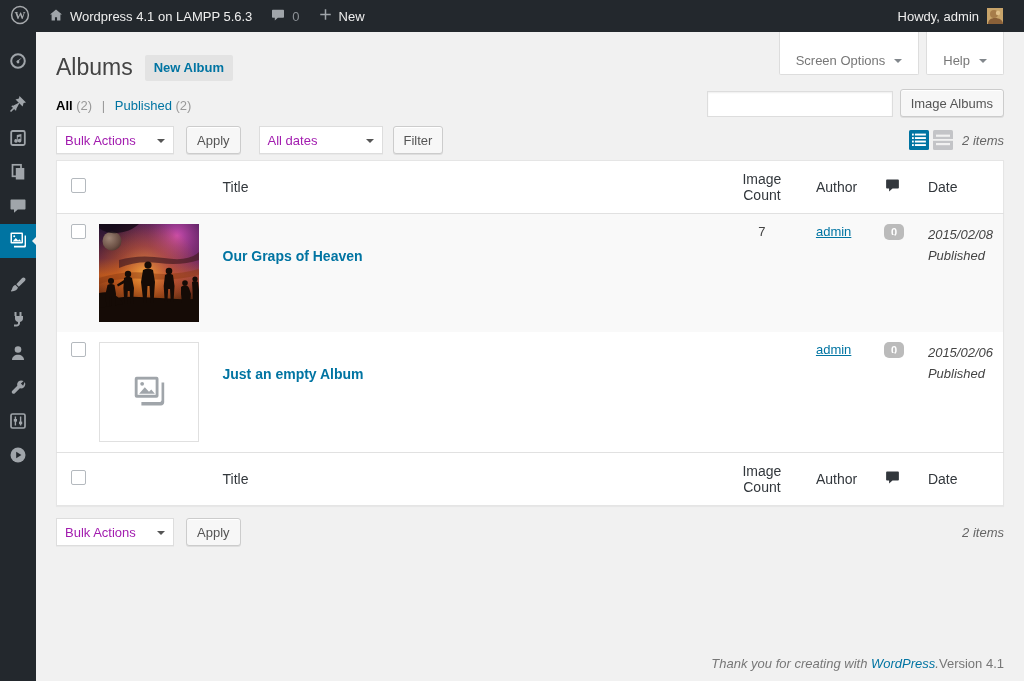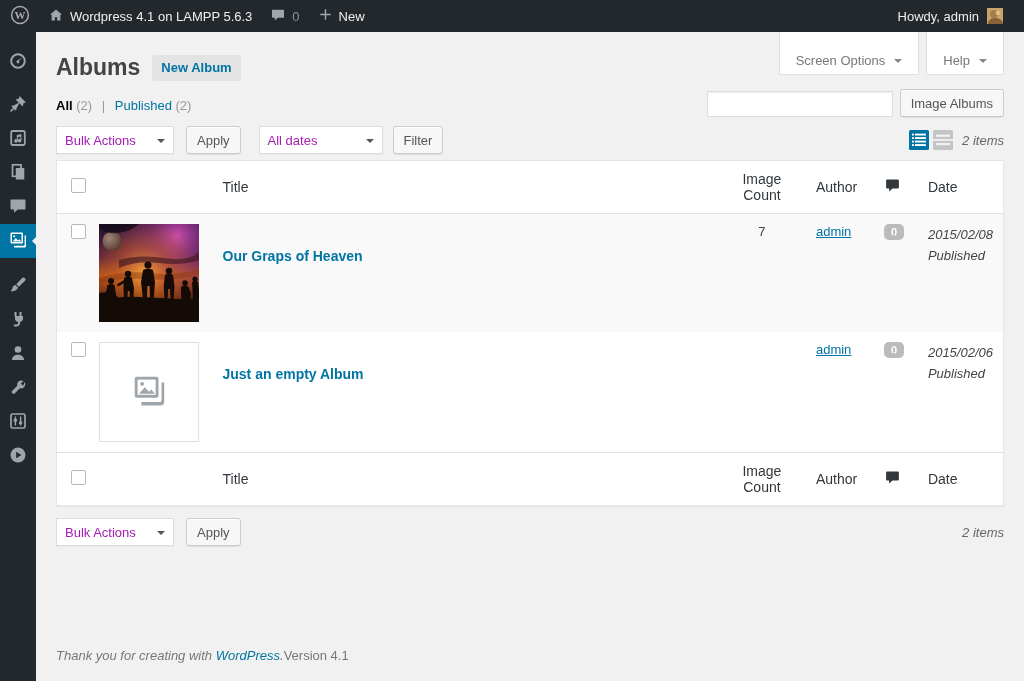--- a/index.html
+++ b/index.html
@@ -50,21 +50,21 @@
   .meta-tab {
     background: #fff; border: 1px solid #ddd; border-top: none;
     color: #777; padding: 21px 16px 6px; display: flex; align-items: center; gap: 9px;
     border-radius: 0 0 2px 2px; cursor: pointer; font-size: 13px;
   }
   .meta-arrow { width: 0; height: 0; border: 4px solid transparent; border-top-color: #82878c; margin-top: 4px; }
 
   .wrap { padding: 0 20px; }
 
   .title-row { display: flex; align-items: center; margin-top: 21px; }
-  h1.page-title { font-size: 23px; font-weight: 700; color: #444; line-height: 29px; }
+  h1.page-title { font-size: 23px; font-weight: 400; color: #444; line-height: 29px; }
   .page-title-action {
     margin-left: 12px; background: #e3e3e3; color: #0074a2; font-size: 13px; font-weight: 700;
     padding: 5px 9px 6px; border-radius: 2px; cursor: pointer; text-decoration: none; text-align: right;
   }
 
   .filters-row { display: flex; justify-content: space-between; align-items: flex-end; margin-top: 7px; }
   .subsubsub { color: #999; padding-bottom: 4px; }
   .subsubsub .current { color: #000; font-weight: 700; }
   .subsubsub .count { color: #999; font-weight: 400; }
   .subsubsub a { color: #0074a2; text-decoration: none; cursor: pointer; }
@@ -148,22 +148,22 @@
     color: #fff; font-size: 11px; font-weight: 700; text-align: center; cursor: pointer;
   }
   .com-bubble::after {
     content: ""; position: absolute; left: 5px; bottom: -5px;
     border: 5px solid transparent; border-top-color: #bbb;
     border-left-width: 3px; border-right-width: 3px;
   }
 
   
   .admin-footer {
-    position: absolute; left: 20px; right: 20px; bottom: 18px;
-    display: flex; justify-content: flex-start; color: #777;
+    position: absolute; left: 20px; right: 20px; bottom: 10px;
+    display: flex; justify-content: flex-end; color: #777;
   }
   .footer-thanks { font-style: italic; }
   .footer-thanks a { color: #0074a2; text-decoration: none; cursor: pointer; }
 </style>
 </head>
 <body>
 
 <div class="admin-bar">
   <div class="ab-item ab-logo">
     <span>

